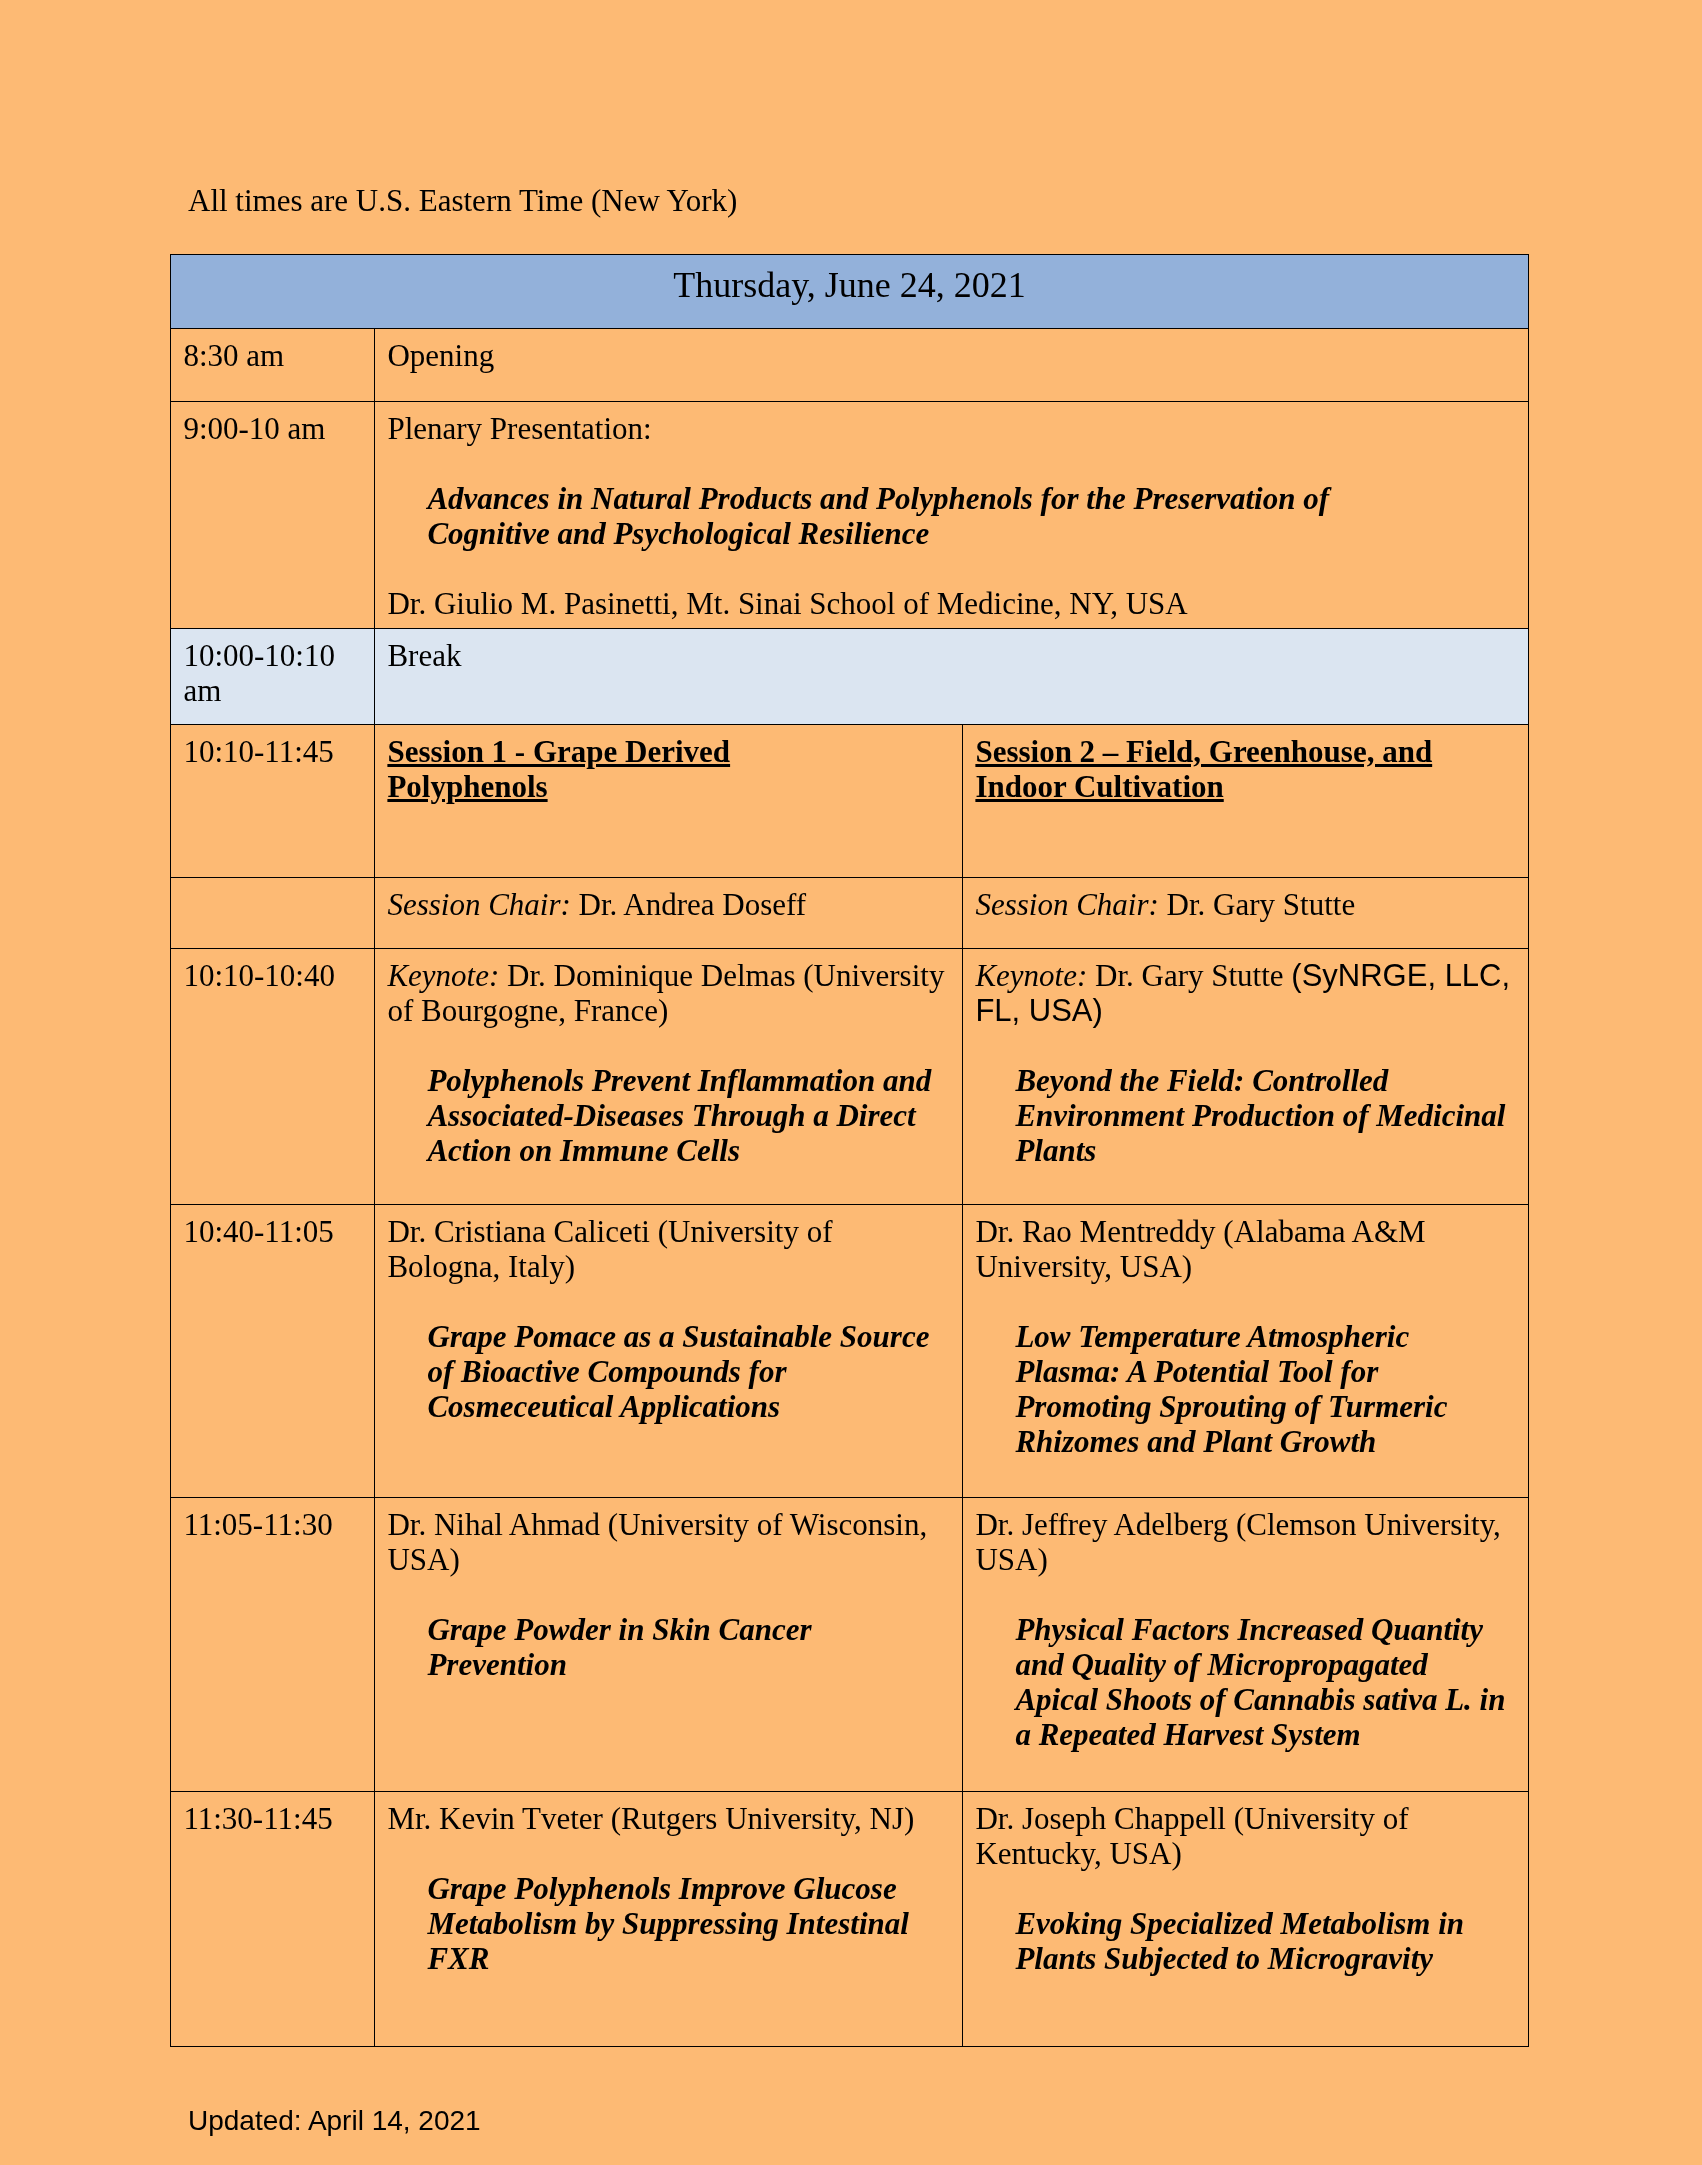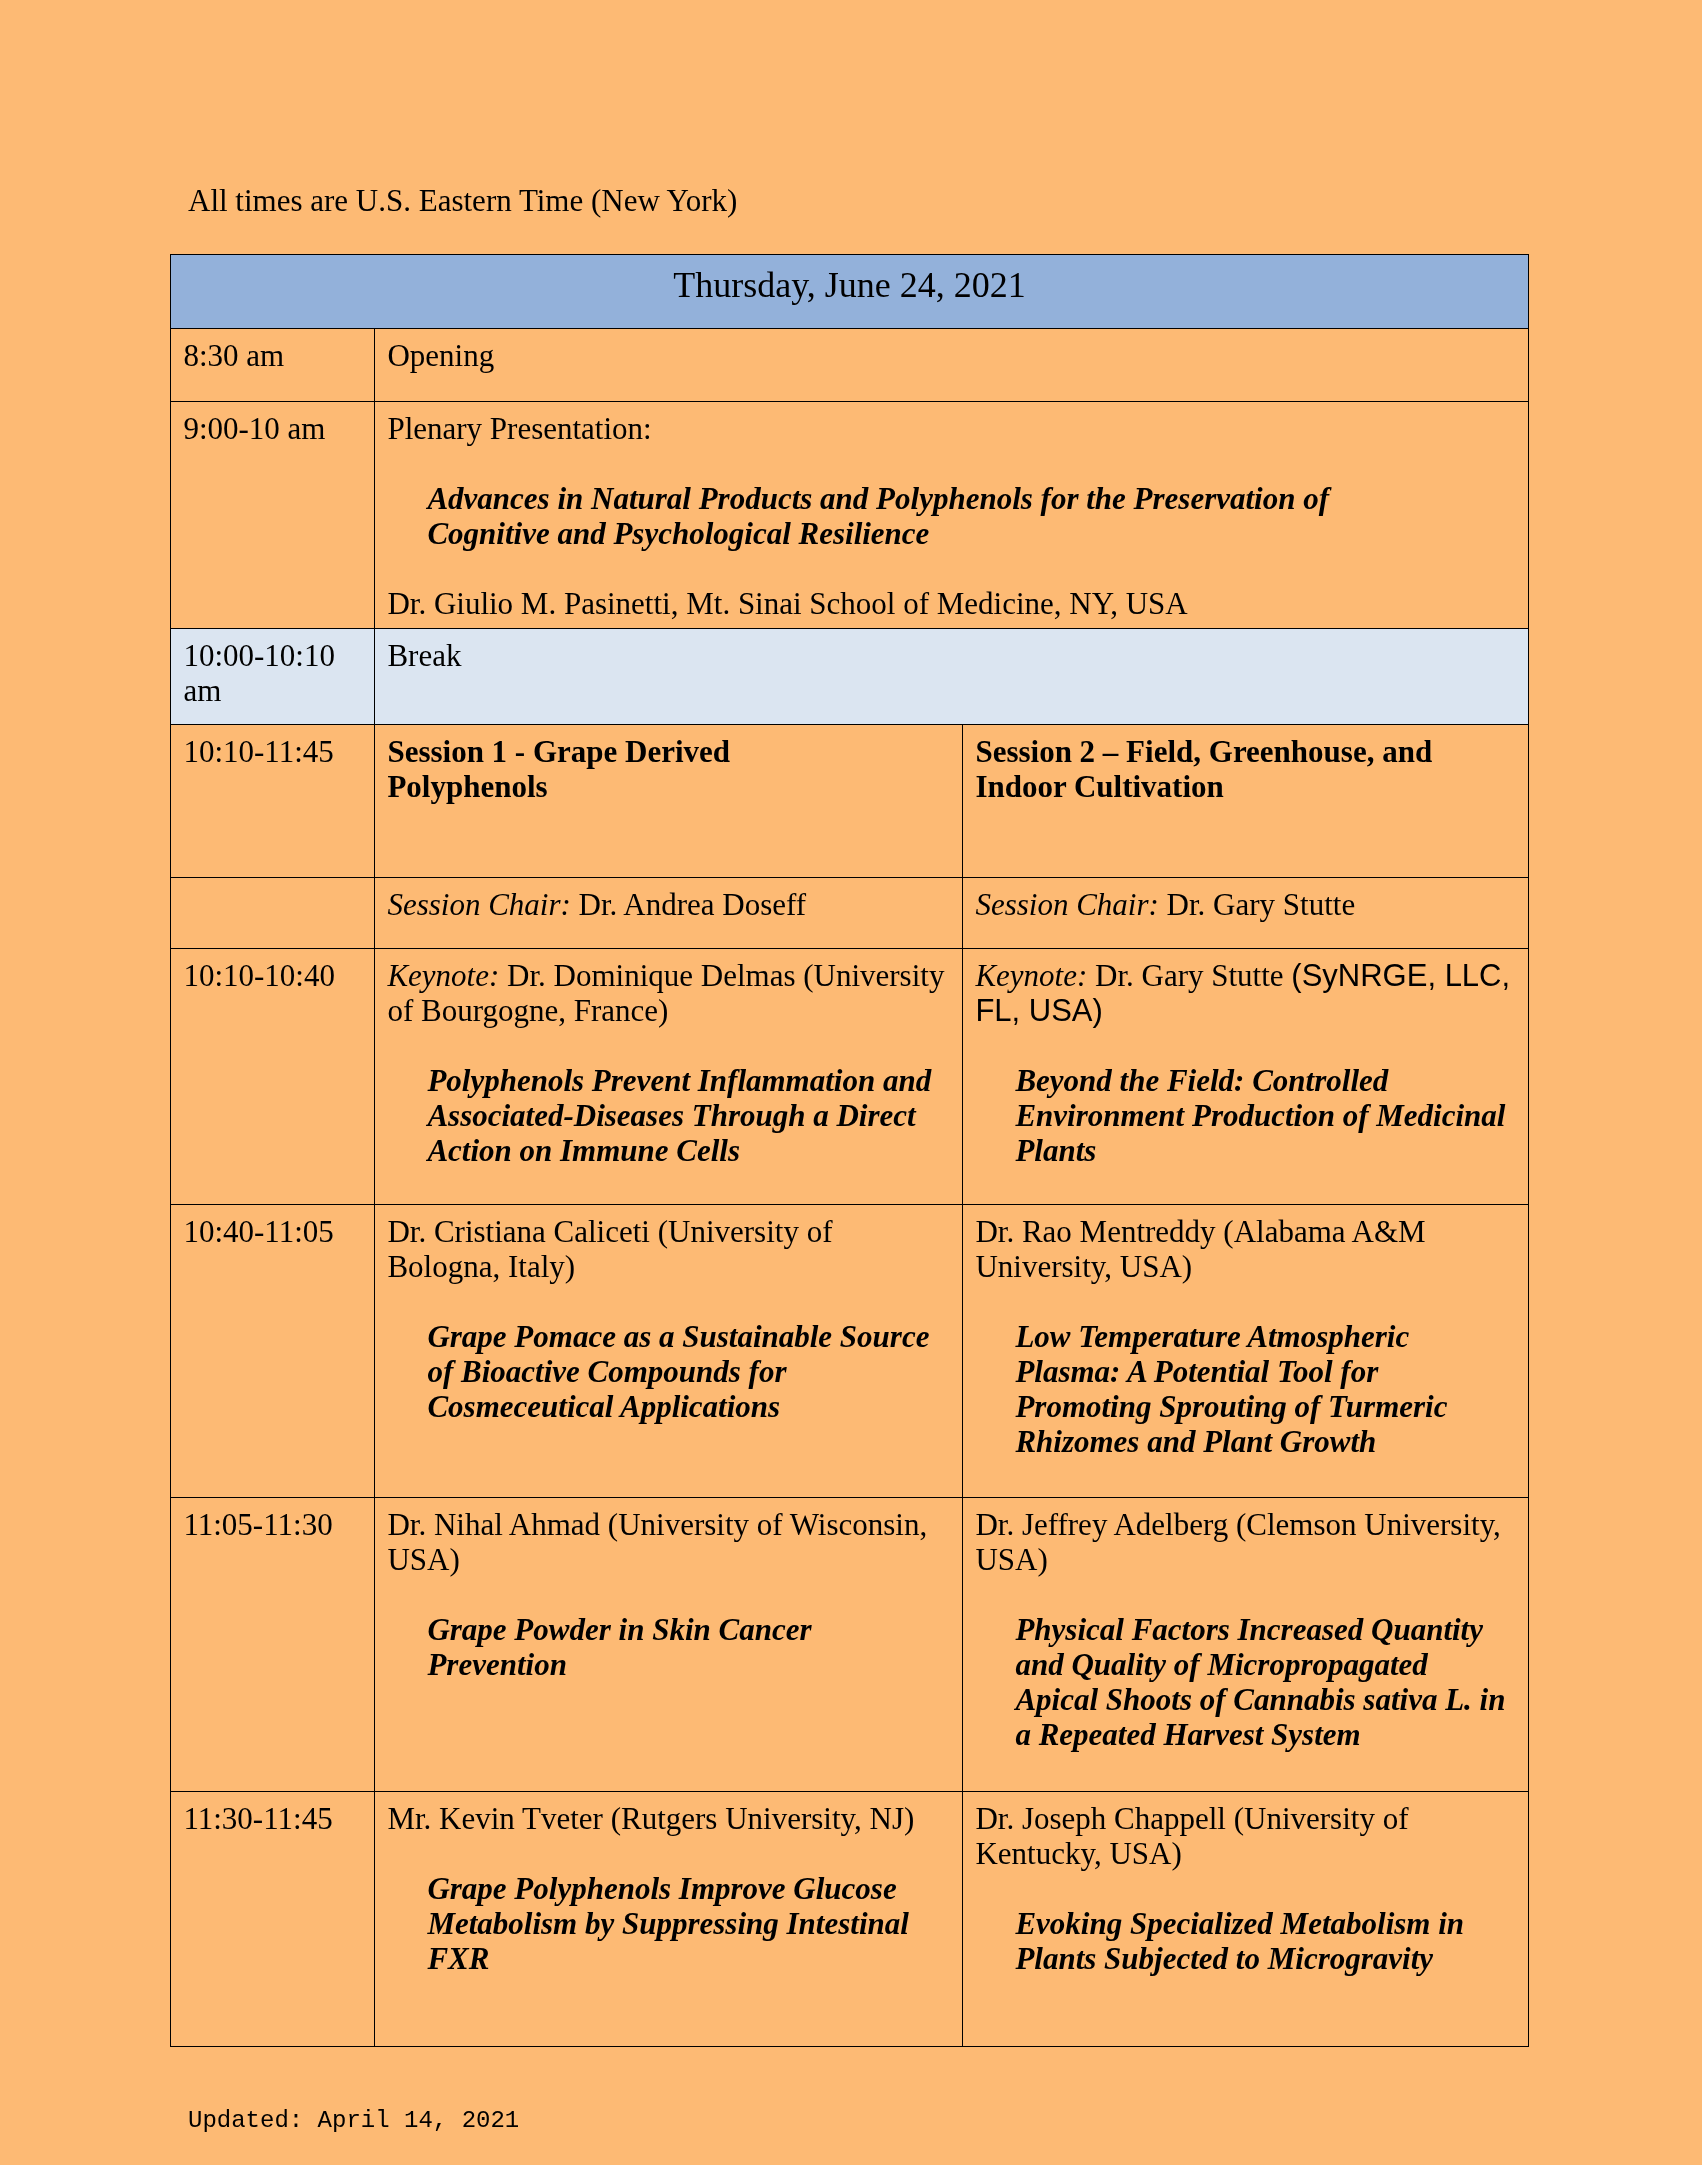--- a/index.html
+++ b/index.html
@@ -48,33 +48,33 @@
     text-align: center;
     vertical-align: middle;
     font-weight: normal;
     font-size: 36px;
     padding: 0 0 12.4px 0;
   }
   td p { margin: 0 0 35px 0; }
   td p:last-child { margin-bottom: 0; }
   .title  { font-weight: bold; font-style: italic; margin-left: 40px; }
   .ital   { font-style: italic; }
-  .bold   { font-weight: bold; }
+  .bold   { font-weight: bold; text-decoration: underline; }
   .sans   { font-family: "Liberation Sans", sans-serif; }
   .mw470  { max-width: 417px; }
   .mw560  { max-width: 497px; }
   .mw580  { max-width: 514px; }
   .mw600  { max-width: 532px; }
   .mw1120 { max-width: 993px; }
   .footer {
     position: absolute;
     left: 188px;
     top: 2103px;
-    font-family: Liberation Mono, monospace;
-    font-size: 24px;
+    font-family: Liberation Sans, sans-serif;
+    font-size: 28px;
     line-height: 35px;
     white-space: nowrap;
   }
 </style>
 </head>
 <body>
 
 <div class="page">
 
   <div class="note">All times are U.S. Eastern Time (New York)</div>

